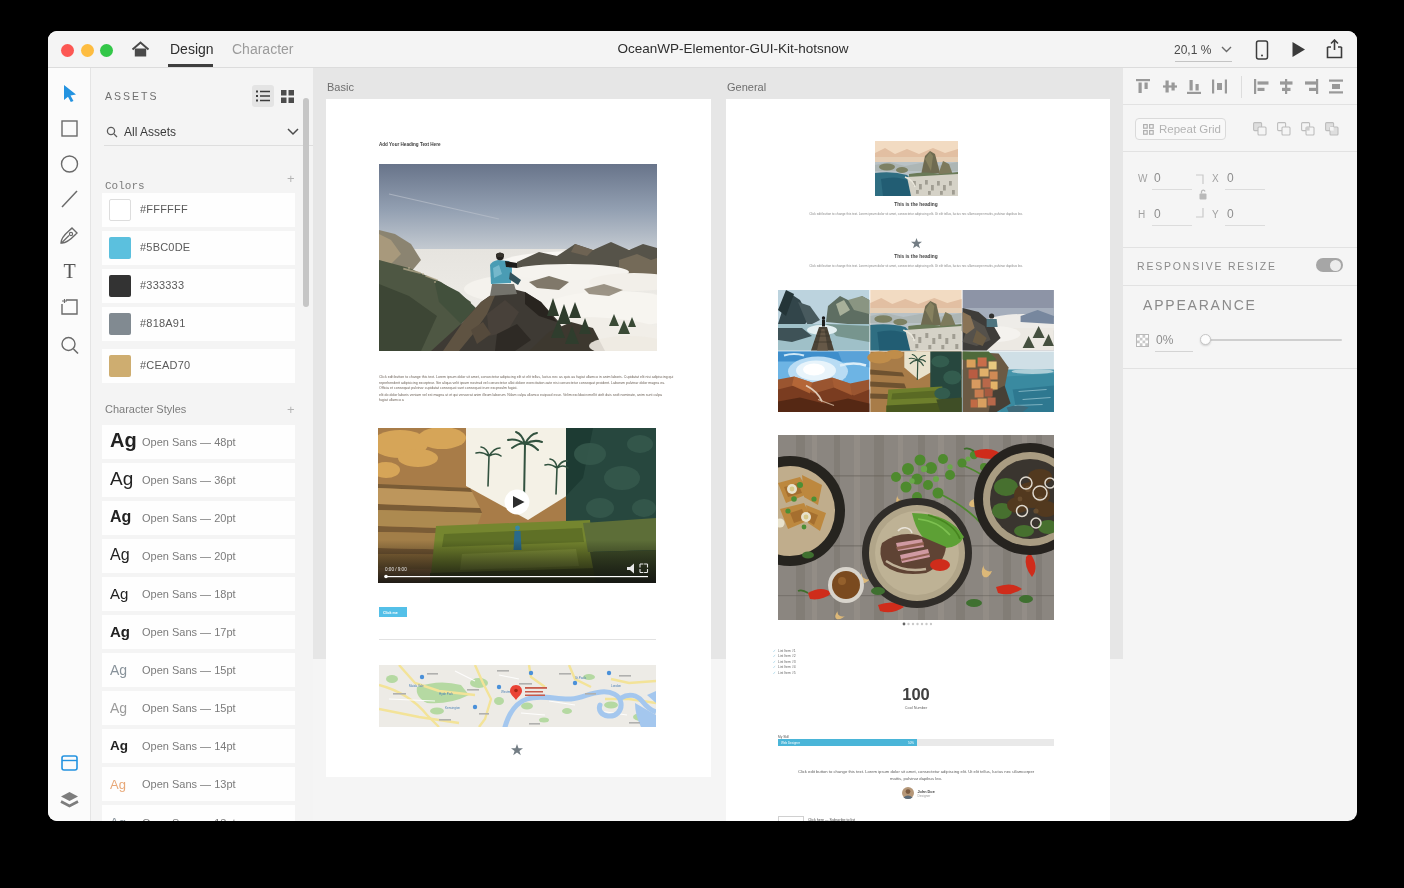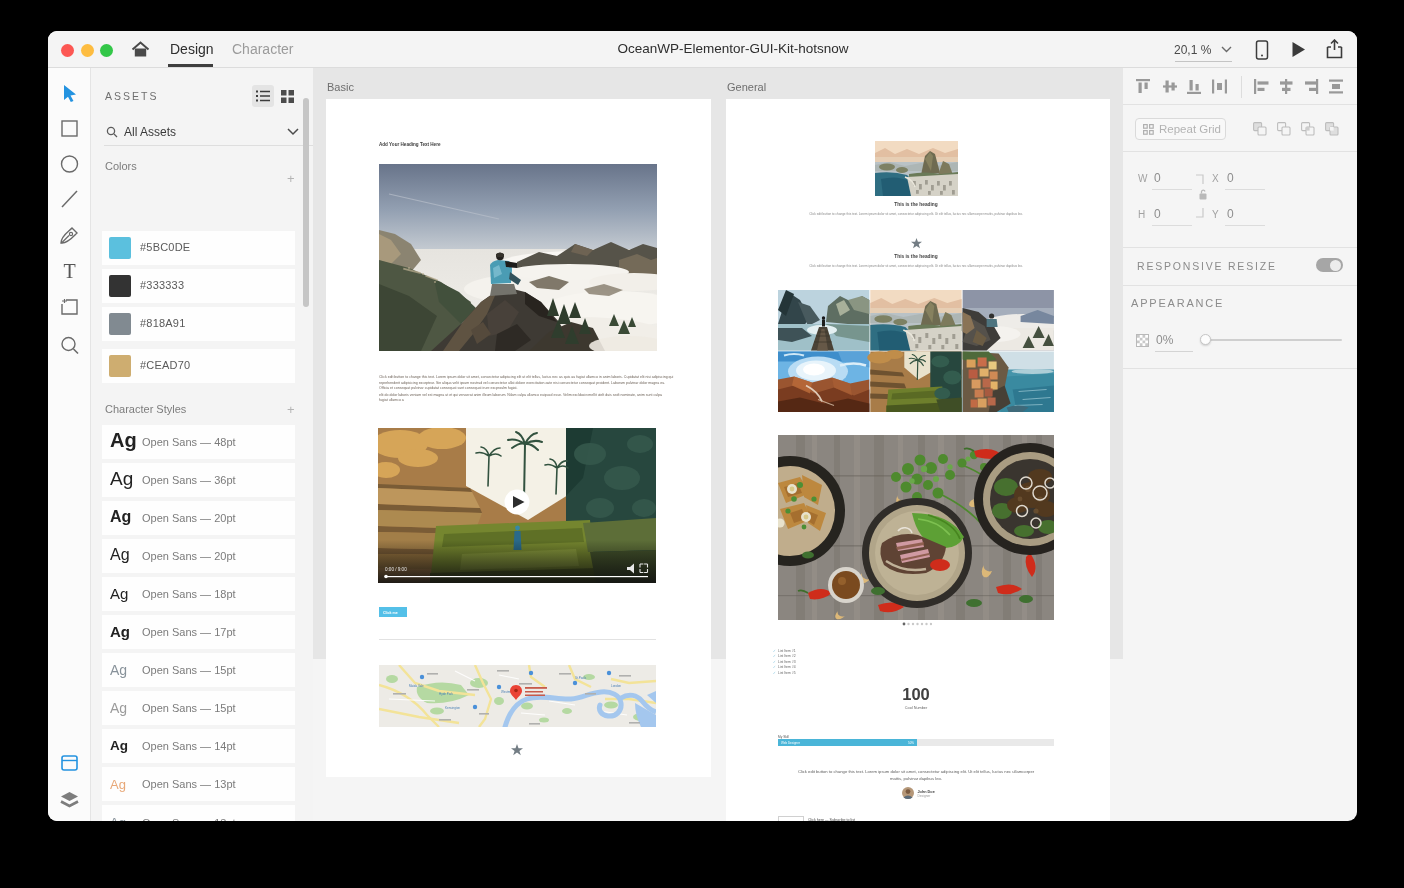--- a/index.html
+++ b/index.html
@@ -132,23 +132,27 @@
     <svg class="abs" style="left:15px;top:58px" width="12" height="12" viewBox="0 0 12 12">
       <circle cx="5" cy="5" r="3.6" fill="none" stroke="#5c5c5c" stroke-width="1.3"></circle>
       <path d="M8 8 L11 11" stroke="#5c5c5c" stroke-width="1.3"></path>
     </svg>
     <div class="abs" style="left:33px;top:57px;font-size:12px;color:#3a3a3a;">All Assets</div>
     <svg class="abs" style="left:196px;top:60px" width="12" height="8" viewBox="0 0 12 8">
       <path d="M1 1 L6 6 L11 1" fill="none" stroke="#4c4c4c" stroke-width="1.5"></path>
     </svg>
     <div class="abs" style="left:13px;top:77px;width:210px;height:1px;background:#dedede;"></div>
 
-    <div class="seclab" style="top:92px;">Colors</div>
+    <div class="seclab" style="top:112px;font-family:Liberation Mono, monospace;">Colors</div>
     <div class="plus" style="top:103px;left:196px;">+</div>
 
+    <div class="card" style="top:125px;">
+        <div class="swatch" style="background:#fff;border:1px solid #ddd;"></div>
+        <div class="swlab">#FFFFFF</div>
+      </div>
     <div class="card" style="top:163px;">
         <div class="swatch" style="background:#5bc0de;"></div>
         <div class="swlab">#5BC0DE</div>
       </div>
     <div class="card" style="top:201px;">
         <div class="swatch" style="background:#333333;"></div>
         <div class="swlab">#333333</div>
       </div>
     <div class="card" style="top:239px;">
         <div class="swatch" style="background:#818a91;"></div>
@@ -938,21 +942,21 @@
       <rect x="4.5" y="19.5" width="7" height="6" rx="1" fill="#b9b9b9"></rect>
       <path d="M6.5 19.5 V17.5 A1.8 1.8 0 0 1 10 17.5" fill="none" stroke="#b9b9b9" stroke-width="1.3"></path>
     </svg>
     <div class="rsep" style="top:179px;"></div>
 
     <div class="abs" style="left:14px;top:192px;font-size:10.5px;color:#8b8b8b;letter-spacing:1.8px;">RESPONSIVE RESIZE</div>
     <div class="abs" style="left:193px;top:190px;width:27px;height:14px;border-radius:7px;background:#a6a6a6;"></div>
     <div class="abs" style="left:207px;top:191.5px;width:11px;height:11px;border-radius:50%;background:#ececec;"></div>
     <div class="rsep" style="top:217px;"></div>
 
-    <div class="abs" style="left:8px;top:229px;font-size:11px;color:#8b8b8b;letter-spacing:1.8px;">APPEARANCE</div>
+    <div class="abs" style="left:20px;top:229px;font-size:14px;color:#8b8b8b;letter-spacing:1.8px;">APPEARANCE</div>
     <svg class="abs" style="left:13px;top:266px" width="13" height="13" viewBox="0 0 13 13">
       <rect x="0.5" y="0.5" width="12" height="12" fill="#fff" stroke="#b9b9b9"></rect>
       <g fill="#c9c9c9">
           <rect x="1" y="1" width="2.75" height="2.75"></rect>
           <rect x="6.5" y="1" width="2.75" height="2.75"></rect>
           <rect x="3.75" y="3.75" width="2.75" height="2.75"></rect>
           <rect x="9.25" y="3.75" width="2.75" height="2.75"></rect>
           <rect x="1" y="6.5" width="2.75" height="2.75"></rect>
           <rect x="6.5" y="6.5" width="2.75" height="2.75"></rect>
           <rect x="3.75" y="9.25" width="2.75" height="2.75"></rect>

